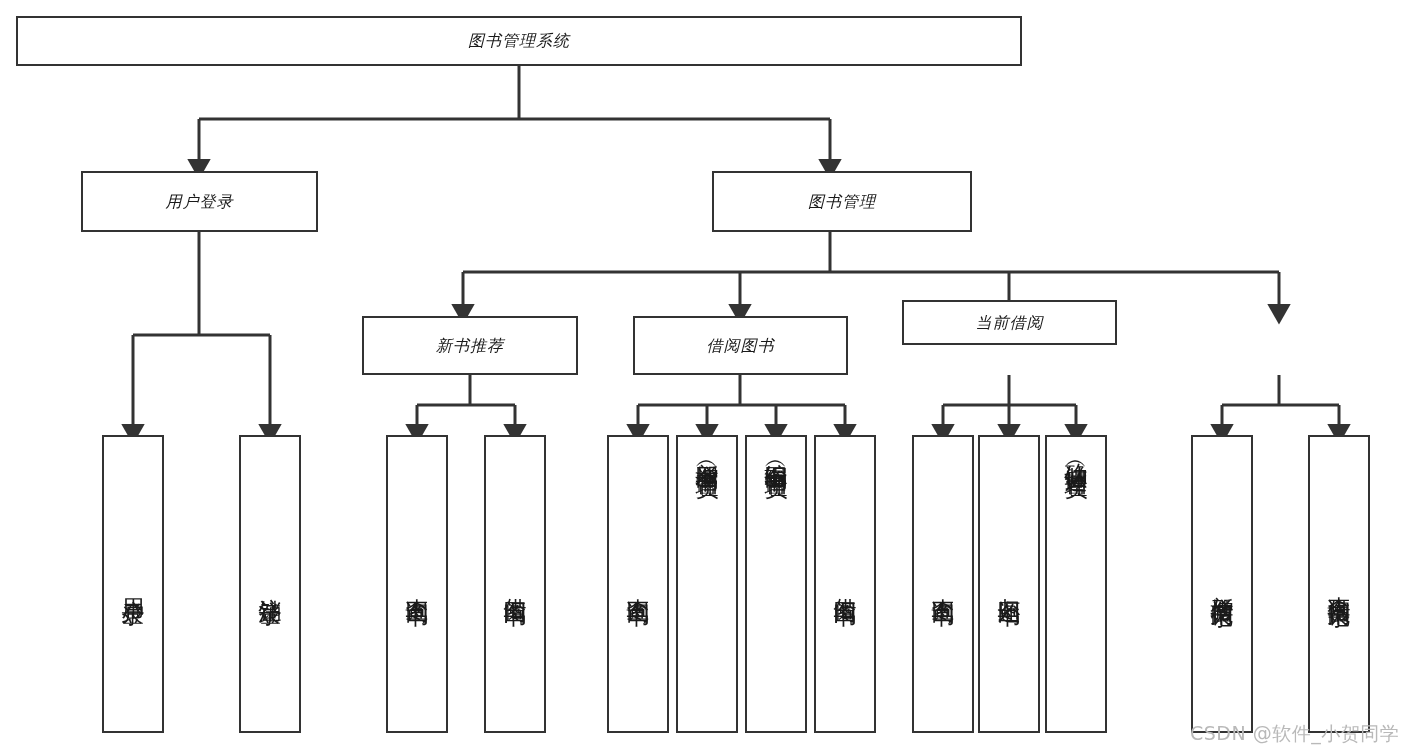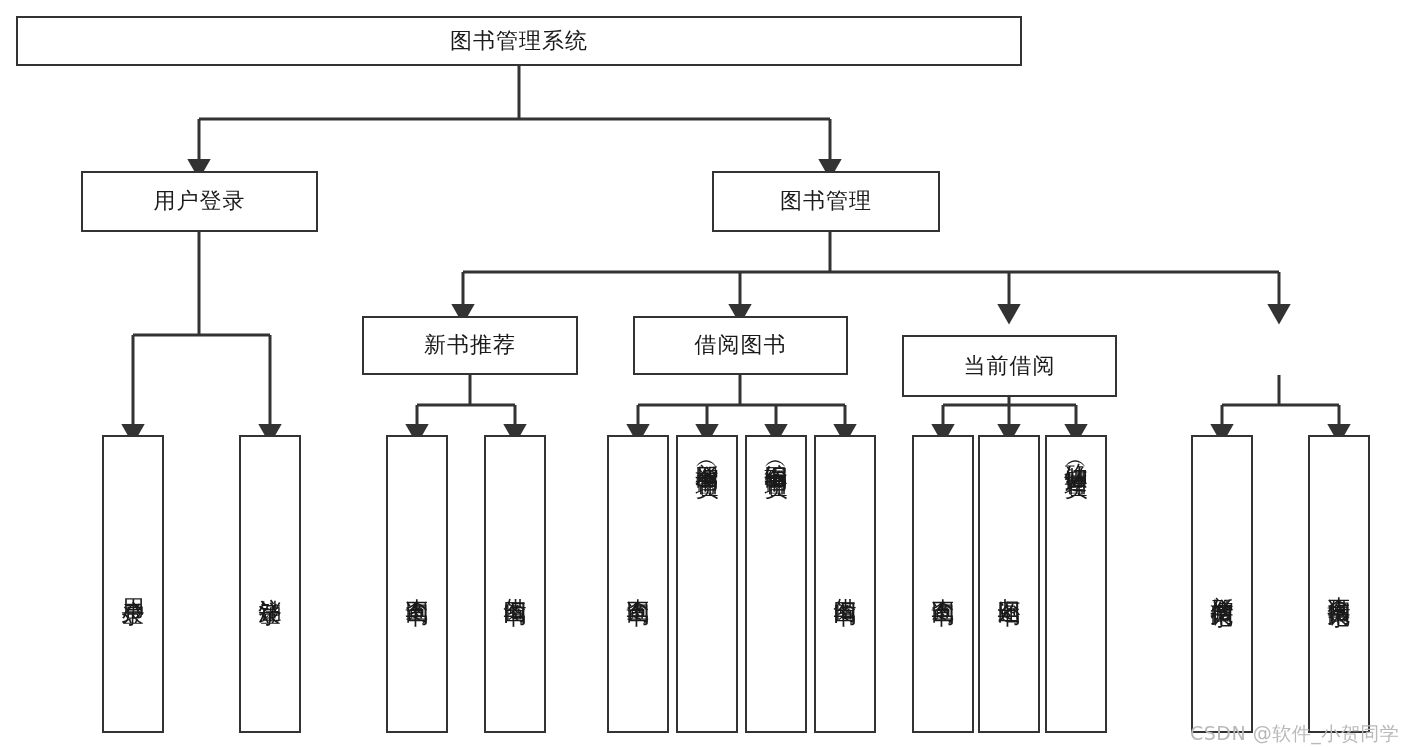--- a/index.html
+++ b/index.html
@@ -33,24 +33,25 @@
     border: 2px solid #333333;
     display: flex;
     align-items: center;
     justify-content: center;
     color: #1a1a1a;
   }
   .node.h {
     
   }
   .node.h .label {
-    font-size: 22px;
+    font-size: 16px;
     line-height: 1.1;
     letter-spacing: 1px;
     white-space: nowrap;
+    font-style: italic;
   }
   .node.v {
     align-items: center;
     justify-content: center;
     padding: 6px 0;
   }
   .node.v .label {
     writing-mode: vertical-rl;
     text-orientation: upright;
     font-size: 23px;
@@ -132,31 +133,31 @@
     </g>
   </svg>
 
   <div class="node h" style="left:16px; top:16px; width:1006px; height:50px;">
     <span class="label">图书管理系统</span>
   </div>
 
   <div class="node h" style="left:81px; top:171px; width:237px; height:61px;">
     <span class="label">用户登录</span>
   </div>
-  <div class="node h" style="left:712px; top:171px; width:228px; height:61px;">
+  <div class="node h" style="left:712px; top:171px; width:260px; height:61px;">
     <span class="label">图书管理</span>
   </div>
 
   <div class="node h" style="left:362px; top:316px; width:216px; height:59px;justify-content:center;">
     <span class="label">新书推荐</span>
   </div>
   <div class="node h" style="left:633px; top:316px; width:215px; height:59px;">
     <span class="label">借阅图书</span>
   </div>
-  <div class="node h" style="left:902px; top:335px; width:215px; height:62px;">
+  <div class="node h" style="left:902px; top:300px; width:215px; height:45px;">
     <span class="label">当前借阅</span>
   </div>
 
   <div class="node v" style="left:102px; top:435px; width:62px; height:298px;">
     <span class="label">用户登录</span>
   </div>
   <div class="node v" style="left:239px; top:435px; width:62px; height:298px;">
     <span class="label">注销登录</span>
   </div>
 

